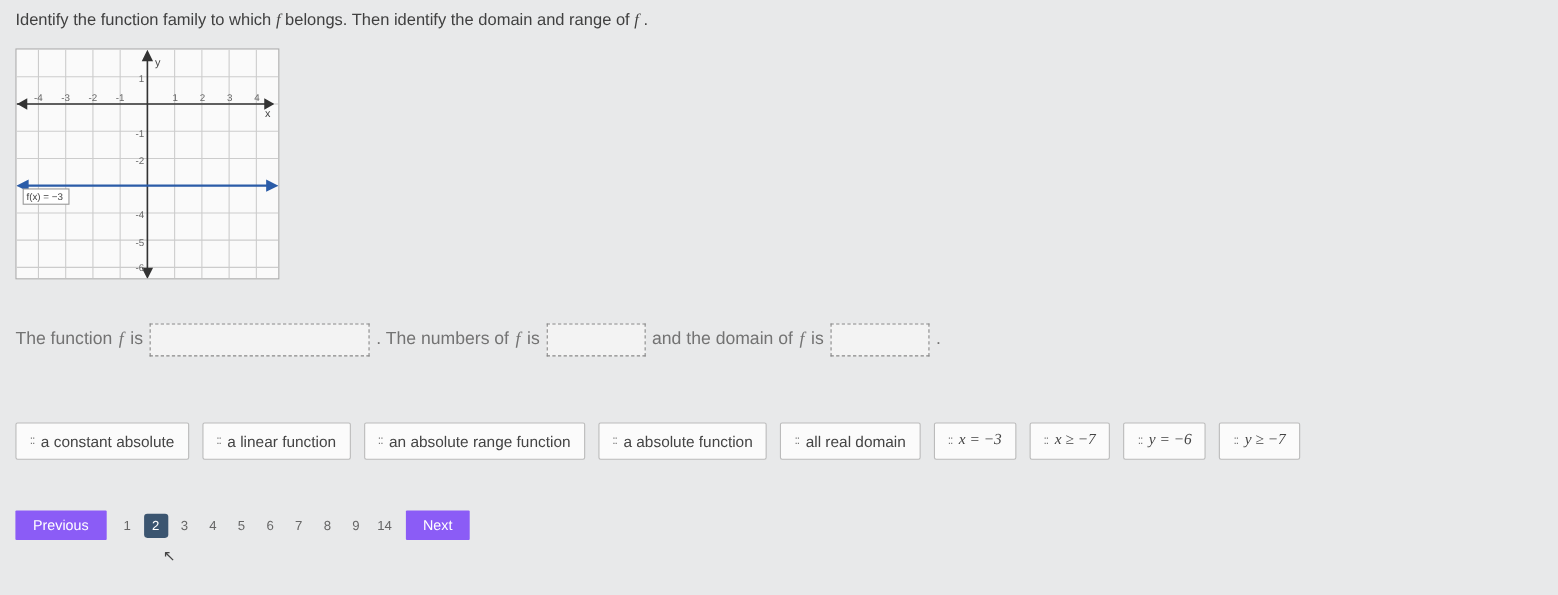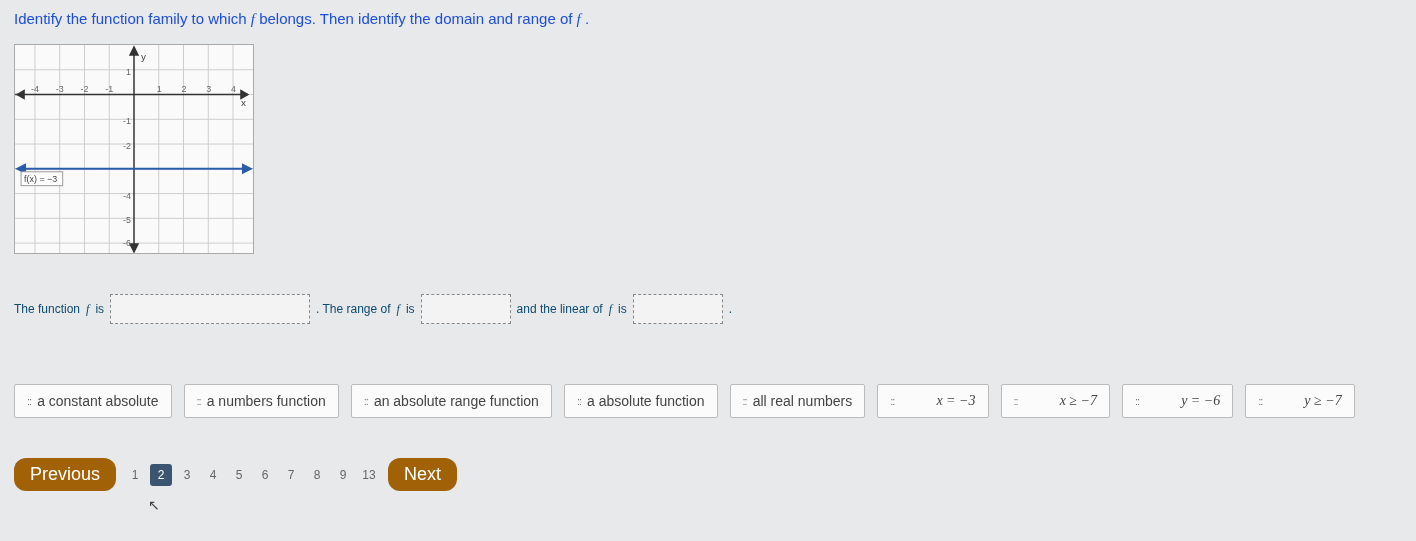--- a/index.html
+++ b/index.html
@@ -7,36 +7,36 @@
       font-family: Arial, sans-serif;
       background: #e8e9ea;
       width: 1416px;
       height: 541px;
       position: relative;
       overflow: hidden;
     }
     .question-text {
       padding: 10px 14px 8px;
       font-size: 15px;
-      color: #1d4ed8;
+      color: #404040;
     }
     .question-text .italic { font-style: italic; font-family: 'Times New Roman', serif; }
     .graph-container {
       margin: 8px 0 0 14px;
       width: 240px;
       height: 210px;
       background: #fafafa;
       border: 1px solid #aaa;
       position: relative;
     }
     svg.graph { width: 100%; height: 100%; }
     .answer-line {
       margin: 40px 14px 0;
-      font-size: 12px;
-      color: #0c4a6e;
+      font-size: 16px;
+      color: #737373;
       display: flex;
       align-items: center;
       flex-wrap: wrap;
       gap: 6px;
     }
     .answer-line .italic { font-style: italic; font-family: 'Times New Roman', serif; }
     .drop-zone {
       display: inline-block;
       min-width: 90px;
       height: 30px;
@@ -62,36 +62,36 @@
       align-items: center;
       gap: 6px;
       cursor: grab;
       white-space: nowrap;
     }
     .choice .grip {
       font-size: 11px;
       color: #777;
       letter-spacing: -1px;
     }
-    .choice .math { font-style: italic; font-family: 'Times New Roman', serif; margin-left: 36px; }
+    .choice .math { font-style: italic; font-family: 'Times New Roman', serif; }
     .nav-bar {
       position: absolute;
       bottom: 50px;
       left: 14px;
       display: flex;
       align-items: center;
       gap: 8px;
     }
     .nav-btn {
-      background: #a16207;
+      background: #8b5cf6;
       color: #fff;
       border: none;
       padding: 6px 16px;
-      font-size: 18px;
-      border-radius: 12px;
+      font-size: 13px;
+      border-radius: 1px;
       cursor: pointer;
     }
     .page-num {
       display: inline-flex;
       width: 22px;
       height: 22px;
       align-items: center;
       justify-content: center;
       font-size: 12px;
       color: #666;
@@ -177,51 +177,51 @@
         <text x="109" y="203">-6</text>
     </g>
   </svg>
 </div>
 
 <div class="answer-line">
   <span>The function </span>
   <span class="italic">f</span>
   <span> is</span>
   <span class="drop-zone wide"></span>
-  <span>. The range of </span>
+  <span>. The numbers of </span>
   <span class="italic">f</span>
   <span> is</span>
   <span class="drop-zone"></span>
-  <span>and the linear of </span>
+  <span>and the domain of </span>
   <span class="italic">f</span>
   <span> is</span>
   <span class="drop-zone"></span>
   <span>.</span>
 </div>
 
 <div class="choices-row">
     <div class="choice">
       <span class="grip">::</span>
       <span>a constant absolute</span>
     </div>
     <div class="choice">
       <span class="grip">::</span>
-      <span>a numbers function</span>
+      <span>a linear function</span>
     </div>
     <div class="choice">
       <span class="grip">::</span>
       <span>an absolute range function</span>
     </div>
     <div class="choice">
       <span class="grip">::</span>
       <span>a absolute function</span>
     </div>
     <div class="choice">
       <span class="grip">::</span>
-      <span>all real numbers</span>
+      <span>all real domain</span>
     </div>
     <div class="choice">
       <span class="grip">::</span>
       <span class="math">x = −3</span>
     </div>
     <div class="choice">
       <span class="grip">::</span>
       <span class="math">x ≥ −7</span>
     </div>
     <div class="choice">
@@ -239,18 +239,18 @@
   <span style="display:flex;gap:4px;align-items:center;">
       <span class="page-num">1</span>
       <span class="page-num active">2</span>
       <span class="page-num">3</span>
       <span class="page-num">4</span>
       <span class="page-num">5</span>
       <span class="page-num">6</span>
       <span class="page-num">7</span>
       <span class="page-num">8</span>
       <span class="page-num">9</span>
-      <span class="page-num">13</span>
+      <span class="page-num">14</span>
     </span>
   <button class="nav-btn">Next</button>
 </div>
 
 <div class="cursor-icon">↖</div>
 
 </body></html>

